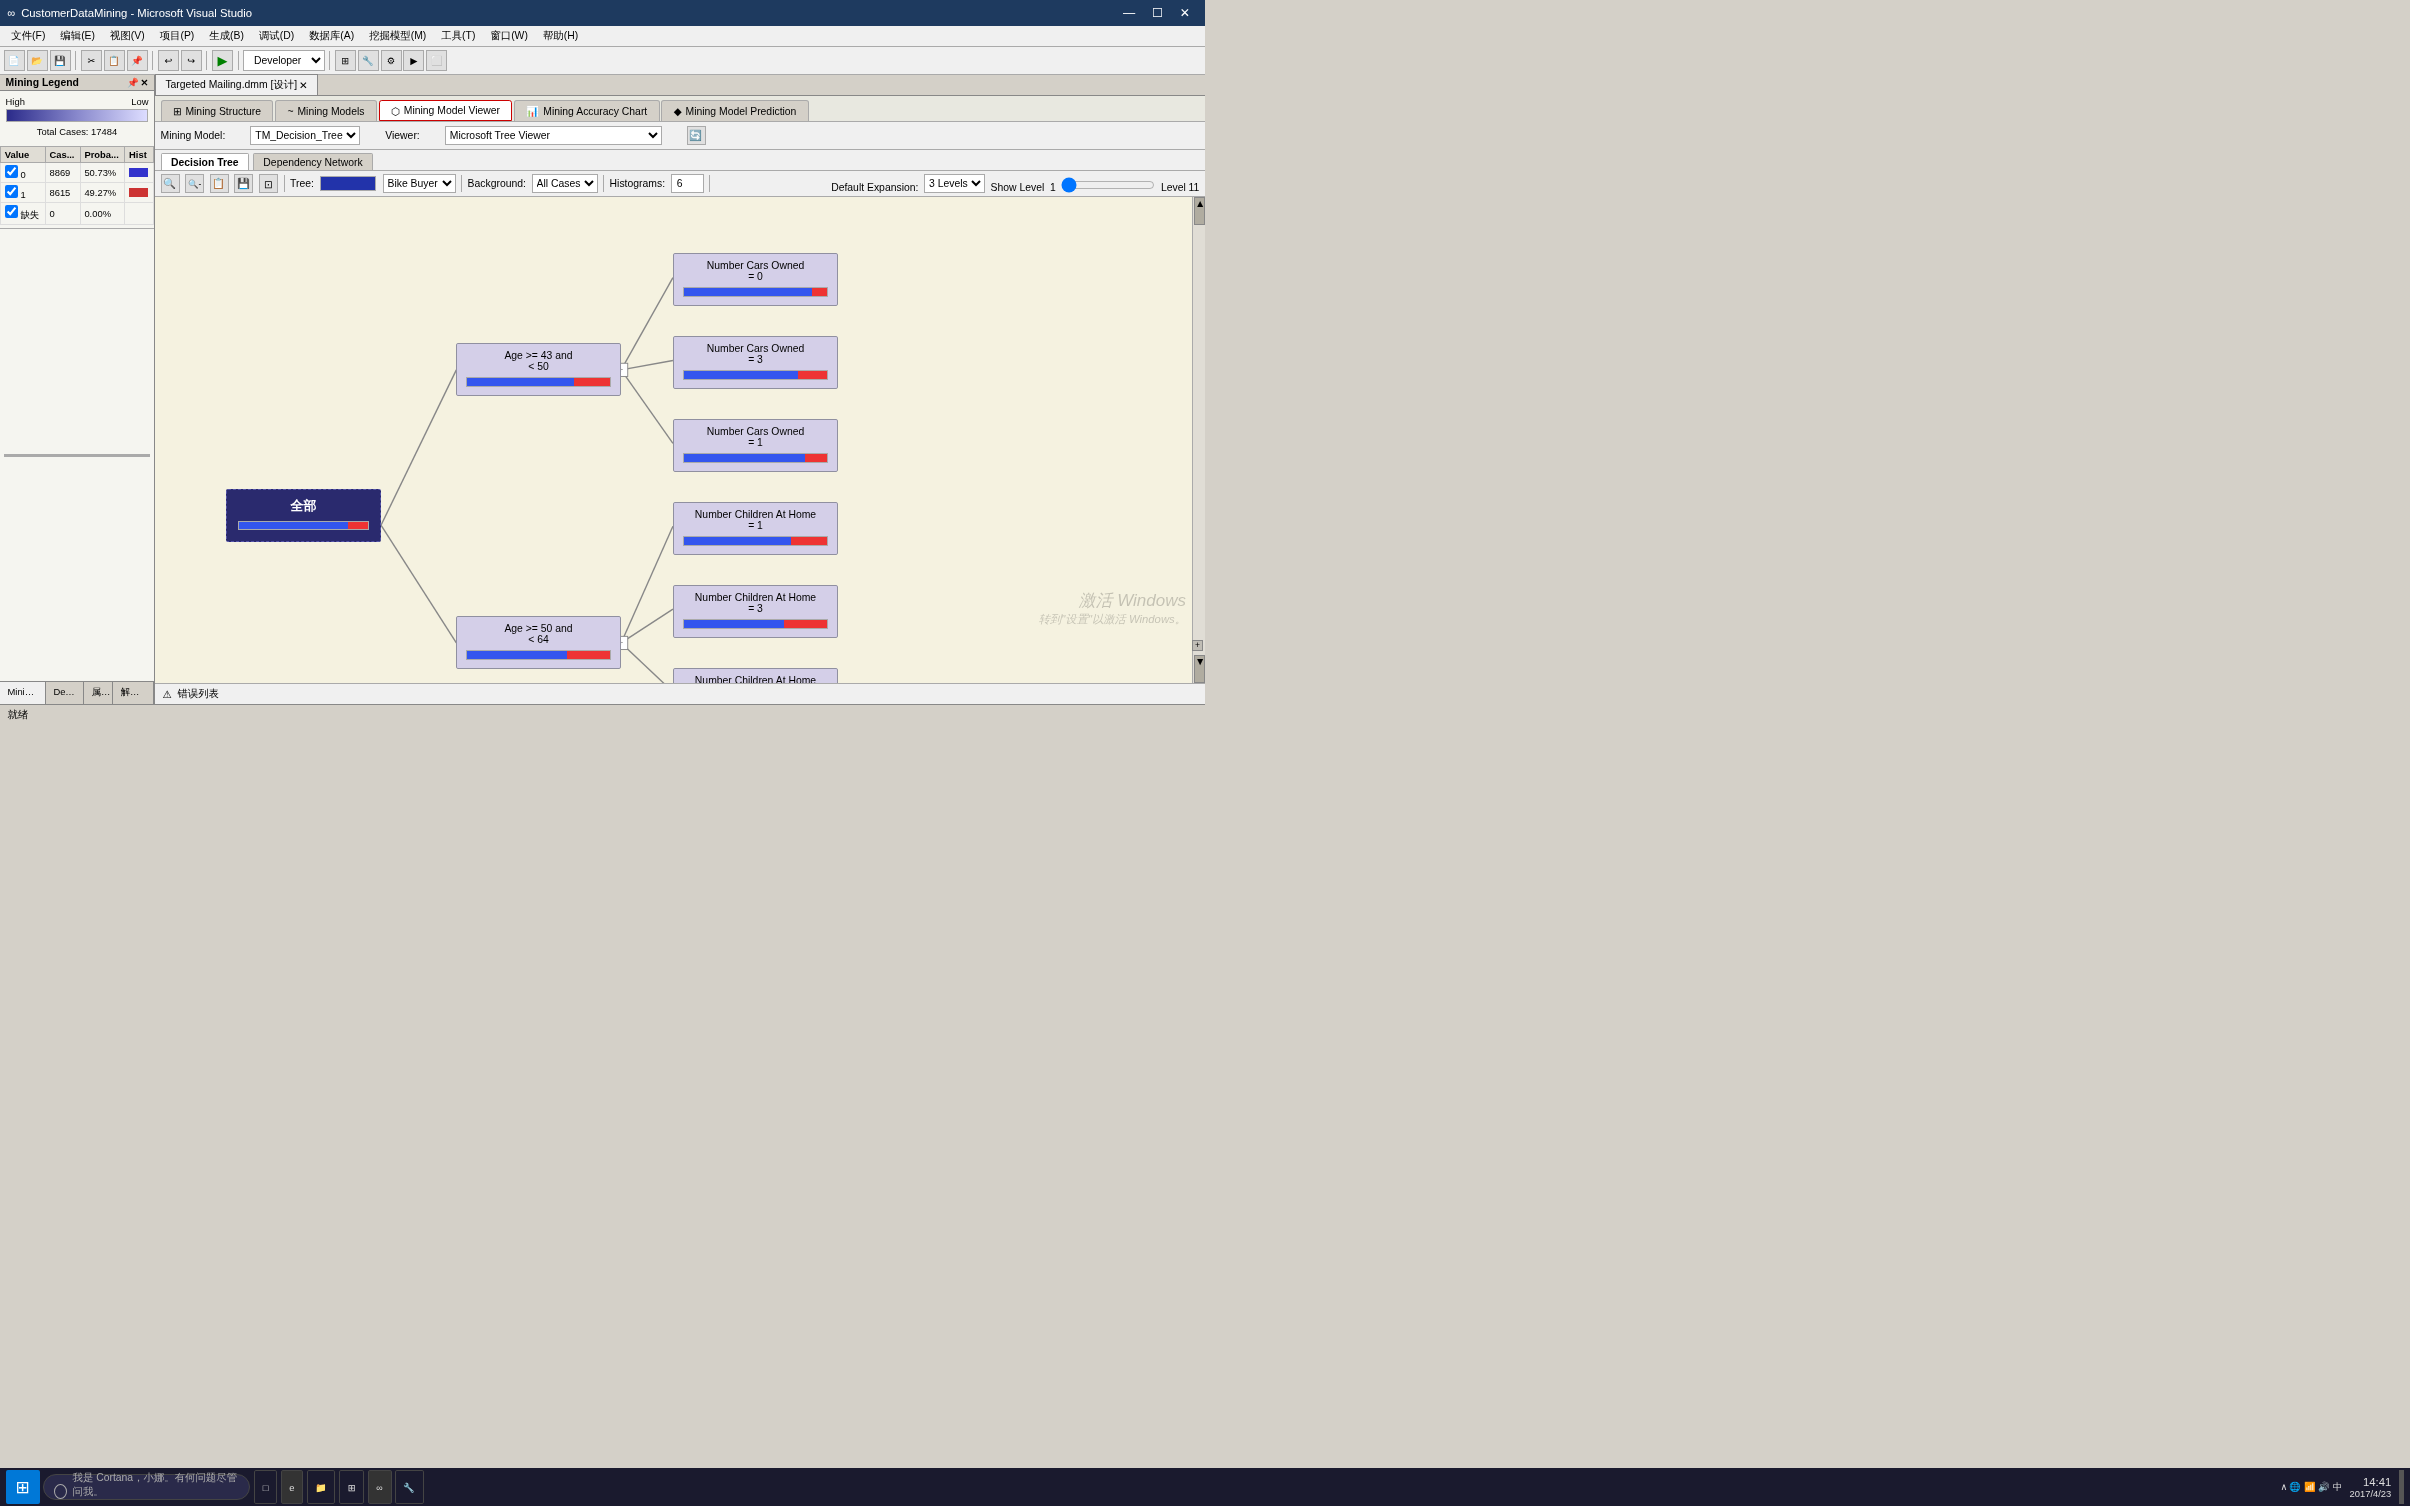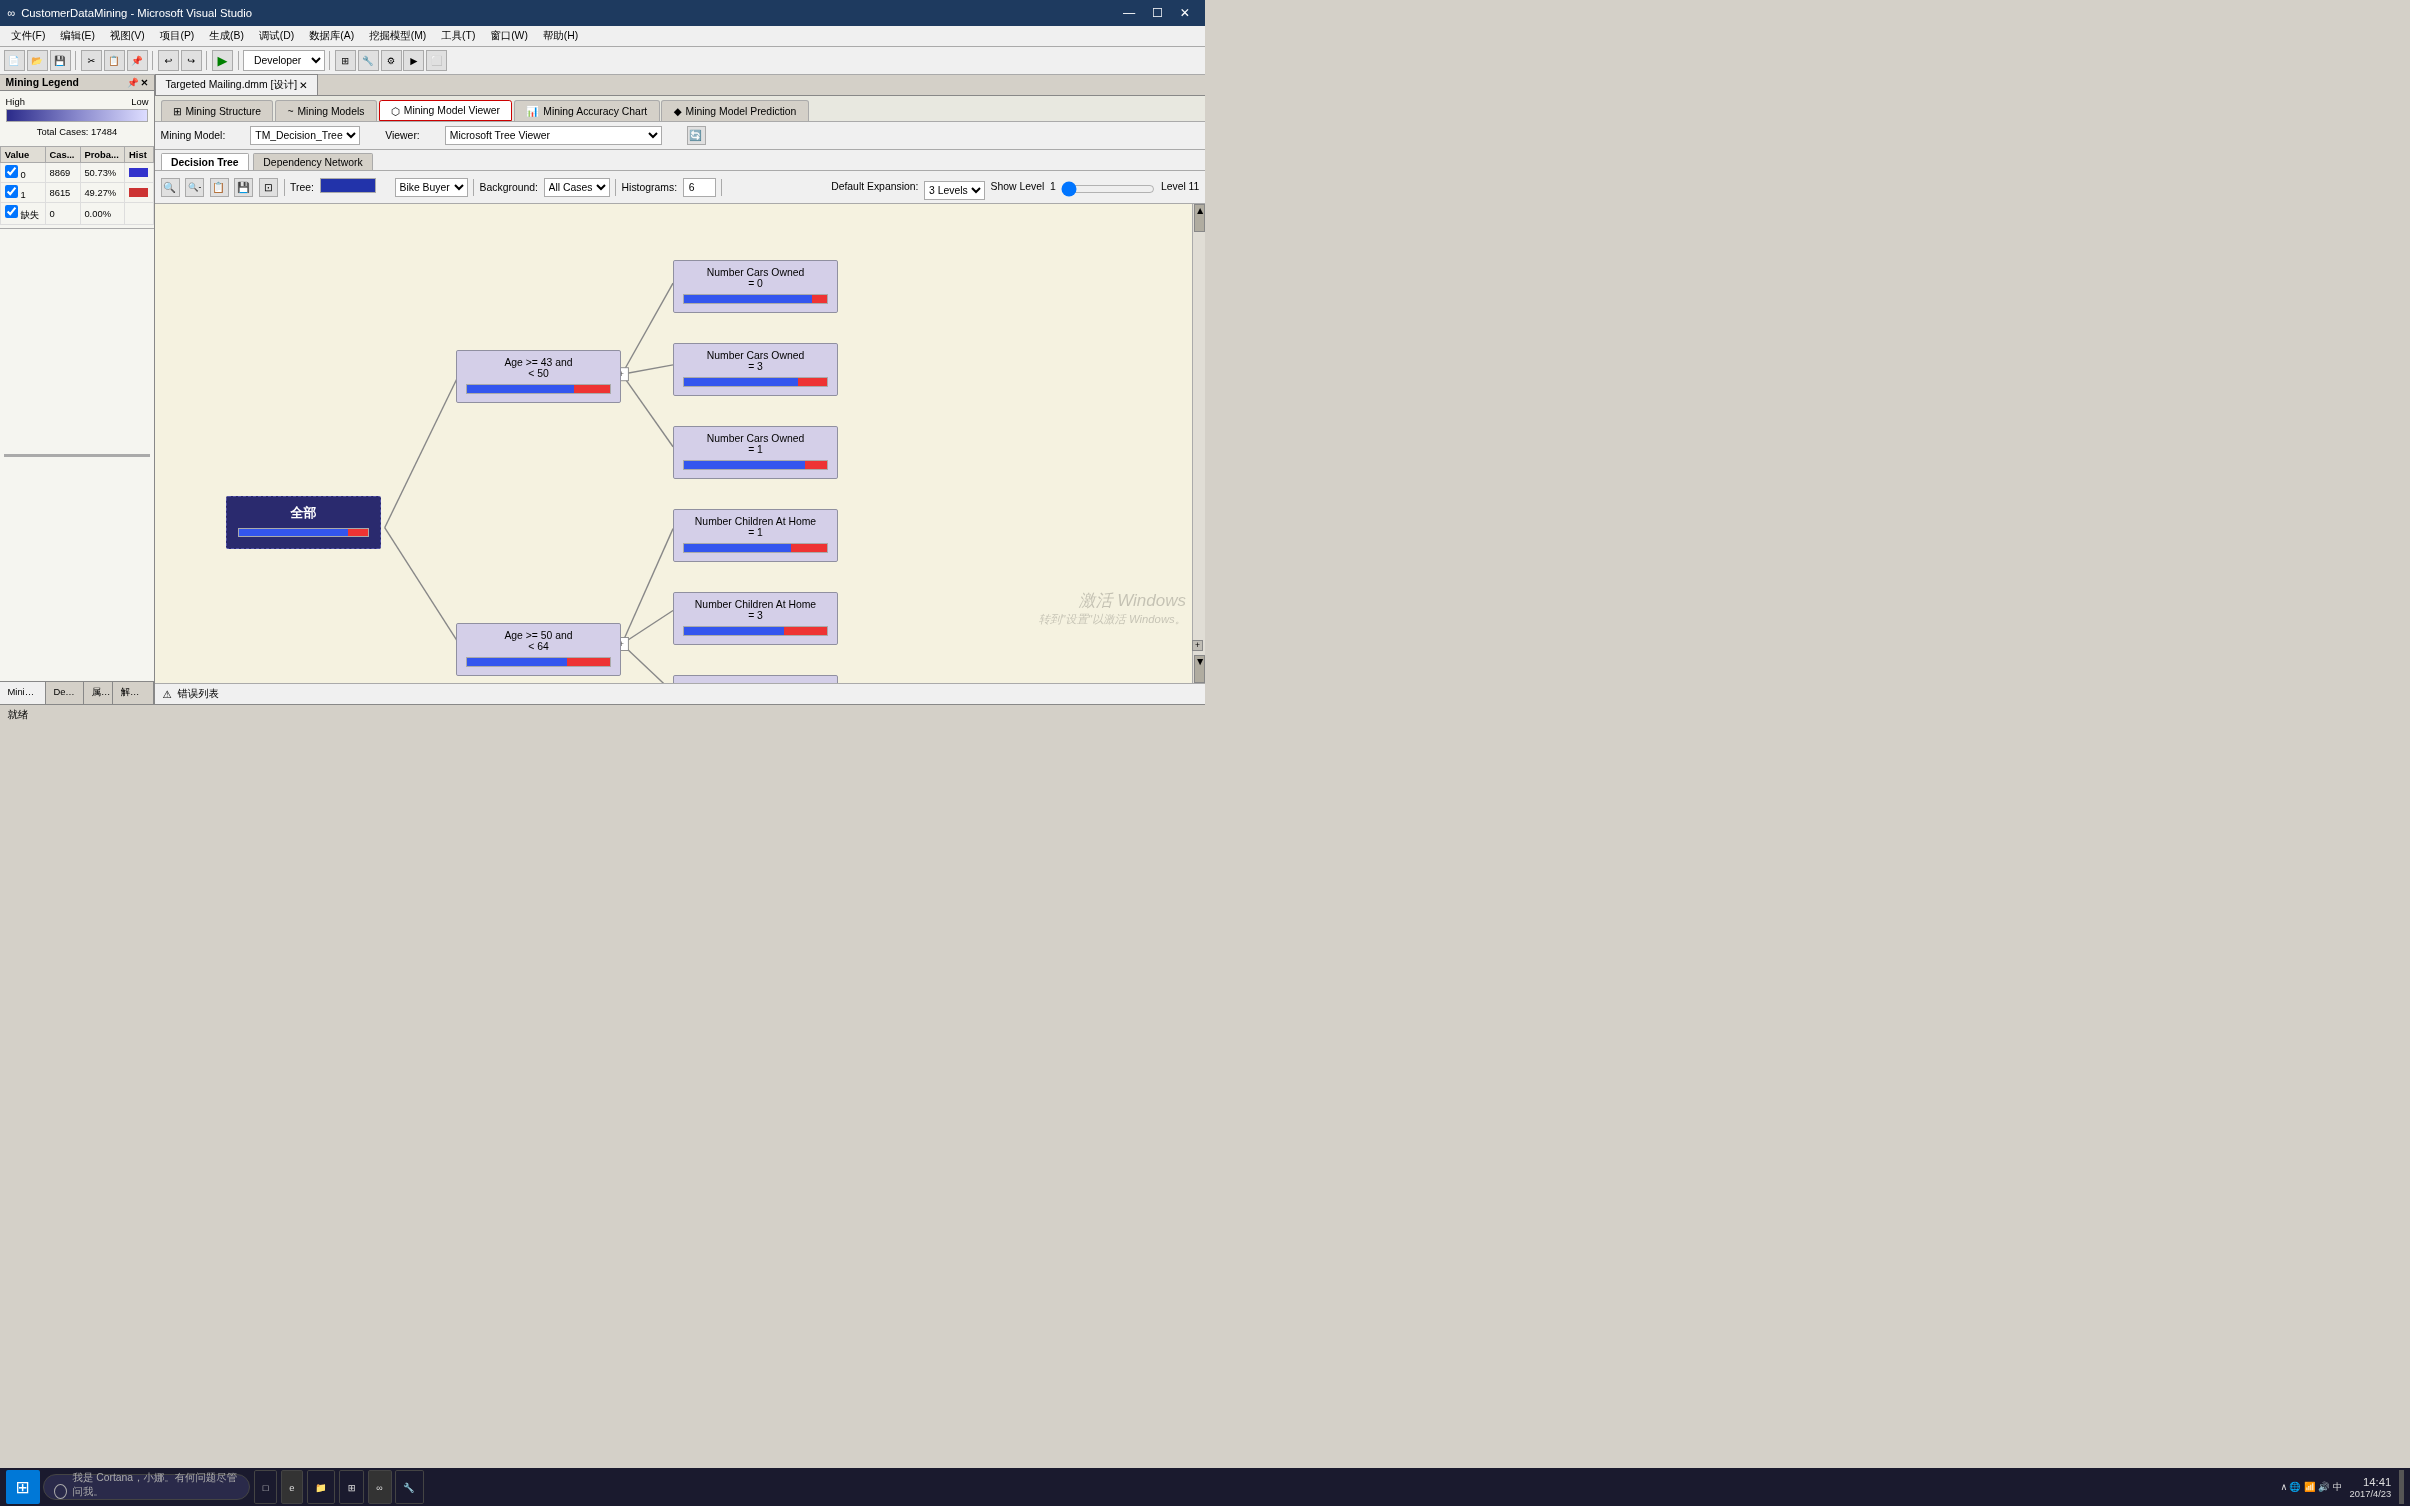--- a/index.html
+++ b/index.html
@@ -235,24 +235,23 @@
       border: 0.9px solid #aaa;
       cursor: pointer;
       display: flex; align-items: center; justify-content: center;
       font-size: 10.4px;
     }
     .viewer-separator { width: 0.9px; height: 17px; background: #aaa; }
 
     
     .show-level-area {
       display: flex;
-      align-items: flex-start;
+      align-items: flex-end;
       gap: 5.6px;
       margin-left: auto;
-      margin-top: 7px;
     }
     .show-level-area label { font-size: 10.4px; }
     input[type=range] { width: 94px; }
 
     
     .spinner-wrap { display: flex; align-items: center; }
     .spinner-wrap input[type=number] { width: 28px; height: 19px; border: 0.9px solid #aaa; font-size: 10.4px; text-align: center; }
 
     
     .tree-canvas {
@@ -522,21 +521,21 @@
     </div>
 
     <div class="viewer-toolbar">
       <div class="viewer-btn">🔍</div>
       <div class="viewer-btn" style="font-size:8.5px;">🔍-</div>
       <div class="viewer-btn">📋</div>
       <div class="viewer-btn">💾</div>
       <div class="viewer-btn">⊡</div>
       <div class="viewer-separator"></div>
       <label>Tree:</label>
-      <div style="display:flex;gap:19px;">
+      <div style="display:flex;align-items:center;gap:7px;">
         <div style="width:56px;height:15px;background:#2233aa;border:0.9px solid #aaa;"></div>
         <select>
           <option>Bike Buyer</option>
         </select>
       </div>
       <div class="viewer-separator"></div>
       <label>Background:</label>
       <select>
         <option>All Cases</option>
       </select>

